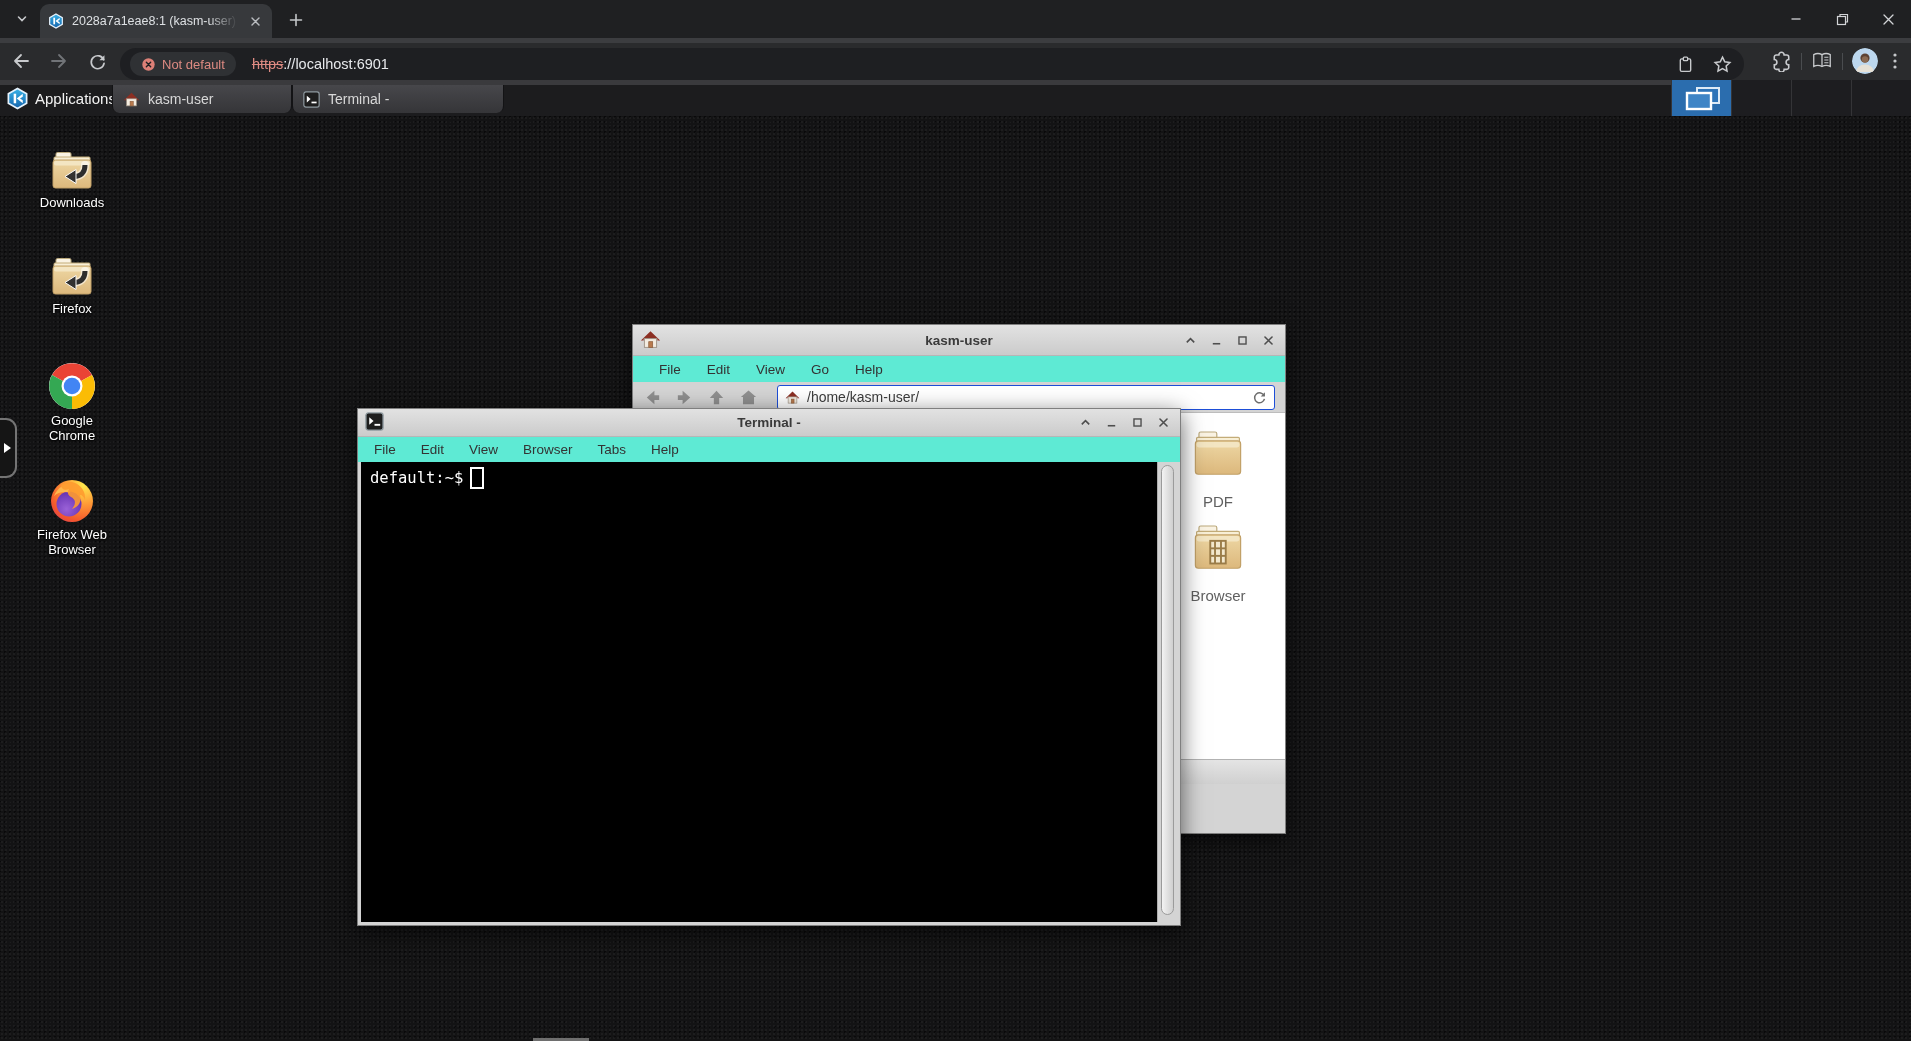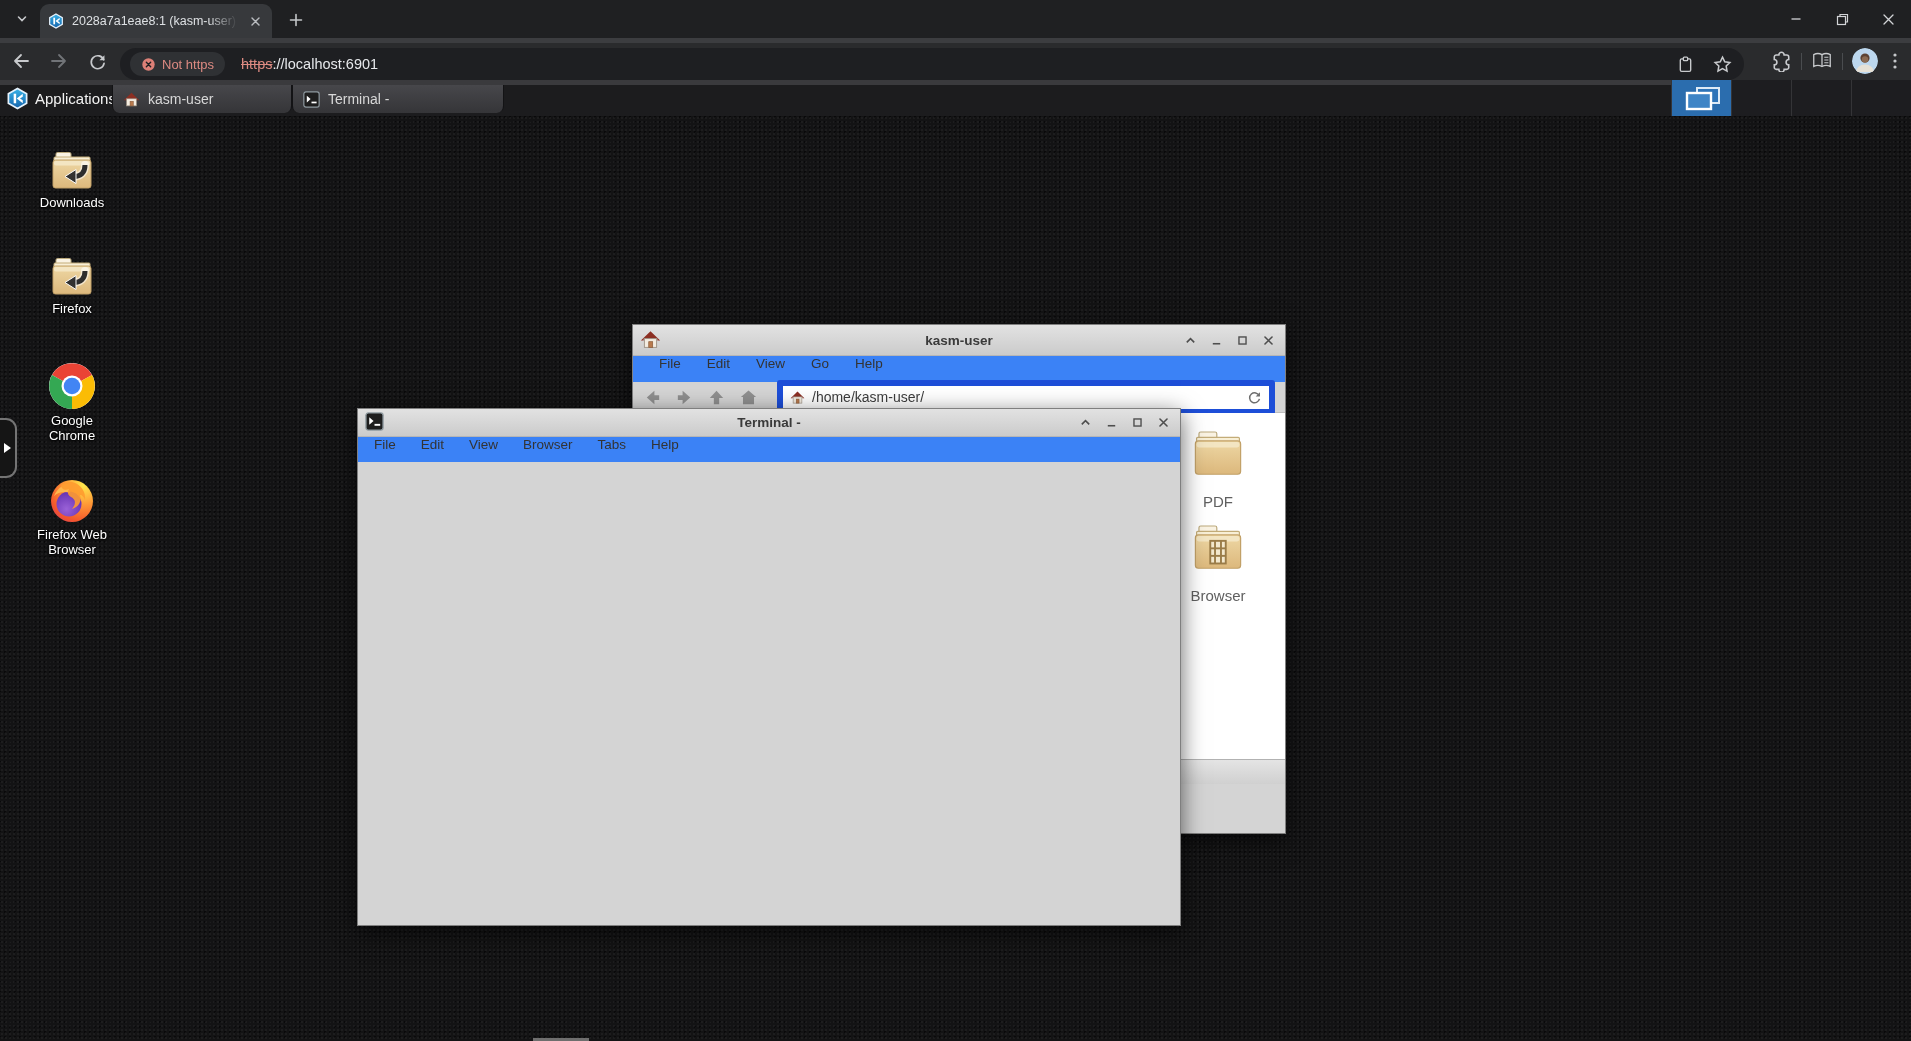--- a/index.html
+++ b/index.html
@@ -70,28 +70,28 @@
 
   
   .xwin{position:absolute;background:#d4d4d4;border:1px solid #7f7f7f;box-sizing:border-box;
     box-shadow:0 6px 22px rgba(0,0,0,.6)}
   .xtitle{position:relative;height:30px;background:linear-gradient(#e2e2e2,#cbcbcb);border-bottom:1px solid #b6b6b6;
     display:flex;align-items:center;justify-content:center}
   .xtitle .ttxt{font-weight:bold;color:#3a3a3a;font-size:13.5px}
   .xtitle .ticon{position:absolute;left:7px;top:4px}
   .xctrls{position:absolute;right:8px;top:0;height:100%;display:flex;align-items:center;gap:9px}
   .xctrl{width:17px;height:17px;display:flex;align-items:center;justify-content:center}
-  .xmenubar{height:26px;display:flex;font-size:13.5px;color:#333;background:#3b82f6}
+  .xmenubar{height:26px;display:flex;align-items:center;font-size:13.5px;color:#333;background:#5eead4}
   .xmenubar span{cursor:default}
 
   
   .fm{left:632px;top:324px;width:654px;height:510px;z-index:10}
   .fm .xmenubar{padding-left:26px;gap:26px}
   .fm-toolbar{height:30px;background:#d4d4d4;border-bottom:1px solid #bdbdbd;display:flex;align-items:center;padding:0 10px;gap:13px}
-  .fm-path{flex:1;height:23px;background:#fff;border:6px solid #1d4ed8;border-radius:3px;display:flex;align-items:center;padding:0 7px;gap:7px;margin-left:6px}
+  .fm-path{flex:1;height:23px;background:#fff;border:1px solid #1d4ed8;border-radius:3px;display:flex;align-items:center;padding:0 7px;gap:7px;margin-left:6px}
   .fm-path-text{color:#3d3d3d;font-size:14px;flex:1}
   .fm-content{position:relative;background:#fff;height:346px}
   .fm-status{height:24px;background:linear-gradient(#e4e4e4,#d0d0d0);border-top:1px solid #b2b2b2}
   .fm-item{position:absolute;width:84px;text-align:center}
   .fm-item .flbl{margin-top:14px;color:#5f5f5f;font-size:15px}
   .fm-item .fic{margin:0 auto}
 
   
   .term{left:357px;top:408px;width:824px;height:518px;z-index:20}
   .term .xtitle{height:27px}
@@ -241,21 +241,21 @@
         <polygon points="17.6,3.2 17.6,9 11.8,9" fill="#c8cacd" transform="scale(0.92) translate(1.2,0.5)"></polygon>
       </svg>
   </div>
 
   <div class="omnibox">
     <div class="chip">
       <svg width="15" height="15" viewBox="0 0 16 16">
         <circle cx="8" cy="8" r="6.6" fill="#dd8077"></circle>
         <path d="M5.7 5.7 L10.3 10.3 M10.3 5.7 L5.7 10.3" stroke="#1f2022" stroke-width="1.5" stroke-linecap="round"></path>
       </svg>
-      <span class="chip-text">Not https</span>
+      <span class="chip-text">Not default</span>
     </div>
     <div class="url">
       <span class="scheme">https</span><span class="rest">://localhost:6901</span>
     </div>
     <div class="omni-actions">
       <svg width="19" height="19" viewBox="0 0 22 22" fill="none" stroke="#c8cacd" stroke-width="1.6">
           <rect x="5" y="4.5" width="12" height="14.5" rx="1.5"></rect>
           <rect x="8.5" y="2.5" width="5" height="4" rx="1" fill="#1e1f22"></rect>
         </svg>
       <svg width="19" height="19" viewBox="0 0 16 16" fill="none" stroke="#c8cacd" stroke-width="1.3">
@@ -469,13 +469,22 @@
     </div>
   </div>
   <div class="xmenubar">
     <span>File</span>
     <span>Edit</span>
     <span>View</span>
     <span>Browser</span>
     <span>Tabs</span>
     <span>Help</span>
   </div>
+  <div class="term-body">
+    <div class="term-prompt">
+      <span>default:~$</span>
+      <span class="cursor"></span>
+    </div>
+    <div class="term-scroll">
+      <div class="term-thumb"></div>
+    </div>
+  </div>
 </div>
 
 </body></html>

